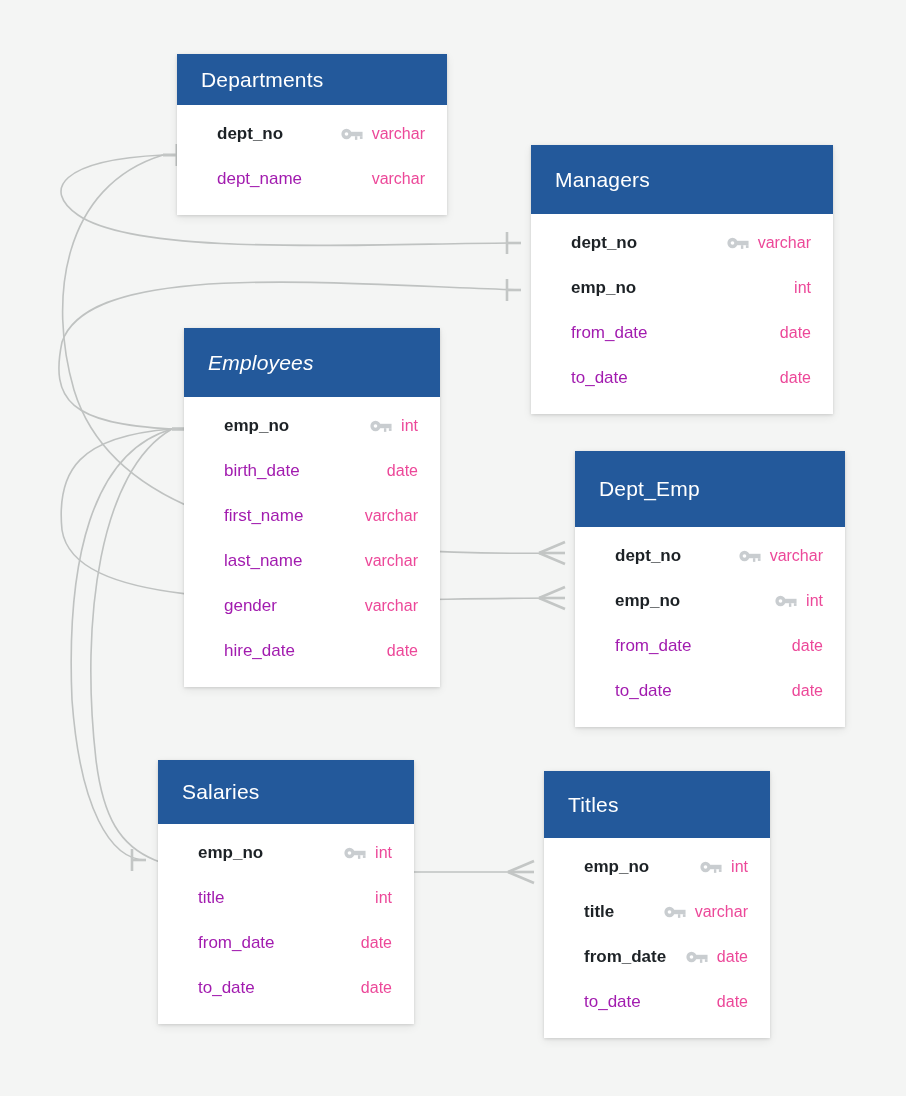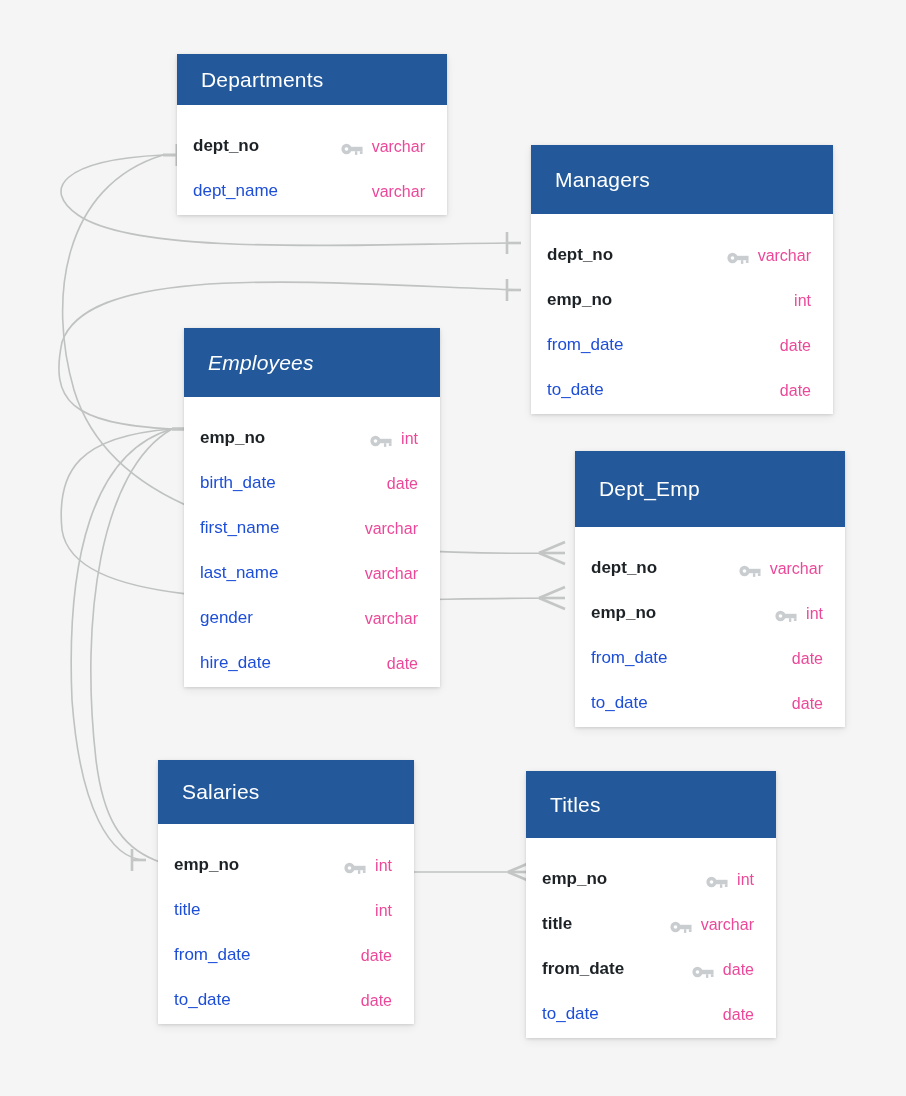--- a/index.html
+++ b/index.html
@@ -20,25 +20,25 @@
     box-shadow:0 1px 3px rgba(0,0,0,0.13),0 3px 9px rgba(0,0,0,0.07);
   }
   .table-header{
     background:#23599b;color:#ffffff;
     font-size:21px;font-weight:400;letter-spacing:.2px;
     display:flex;align-items:center;
     padding:0 0 0 24px;box-sizing:border-box;
   }
   .table-body{padding:6px 0 14px 0;}
   .field-row{
-    display:flex;align-items:flex-end;
-    box-sizing:border-box;padding:0 22px 0 16px;
+    display:flex;align-items:center;
+    box-sizing:border-box;padding:0 22px 0 40px;
     height:45px;
   }
-  .field-name{font-size:17px;color:#1d4ed8;white-space:nowrap;}
+  .field-name{font-size:17px;color:#a21caf;white-space:nowrap;}
   .field-row.pk .field-name{color:#1a5ca5;font-weight:bold;}
   .field-row.bold .field-name{color:#1d2226;font-weight:bold;}
   .field-spacer{flex:1 1 auto;min-width:10px;}
   .field-type{font-size:16px;color:#ec4899;white-space:nowrap;text-align:right;}
   .key-icon{
     width:22px;height:14px;margin-right:9px;flex:0 0 auto;
     display:inline-block;opacity:1;
   }
   .key-icon.hidden{visibility:hidden;}
 </style>
@@ -404,21 +404,21 @@
         <circle cx="6" cy="7.5" r="2.0" fill="#ffffff"></circle>
         <rect x="10" y="5.1" width="13.5" height="4.8" fill="#c9cdd0"></rect>
         <rect x="15.2" y="9.9" width="2.6" height="4.0" fill="#c9cdd0"></rect>
         <rect x="20.6" y="9.9" width="2.9" height="3.0" fill="#c9cdd0"></rect>
       </svg>
     </span>
     <span class="field-type">date</span>
   </div>
         </div>
   </div>
-      <div class="table-card" style="left: 526px; top: 771px; width: 250px;">
+      <div class="table-card" style="left: 544px; top: 771px; width: 226px;">
     <div class="table-header" style="height: 67px;">
       <span>Titles</span>
     </div>
     <div class="table-body">
           <div class="field-row pk bold">
     <span class="field-name">emp_no</span>
     <span class="field-spacer"></span>
     <span class="key-icon">
       <svg viewBox="0 0 24 15" width="22" height="14">
         <circle cx="6" cy="7.5" r="5.6" fill="#c9cdd0"></circle>

